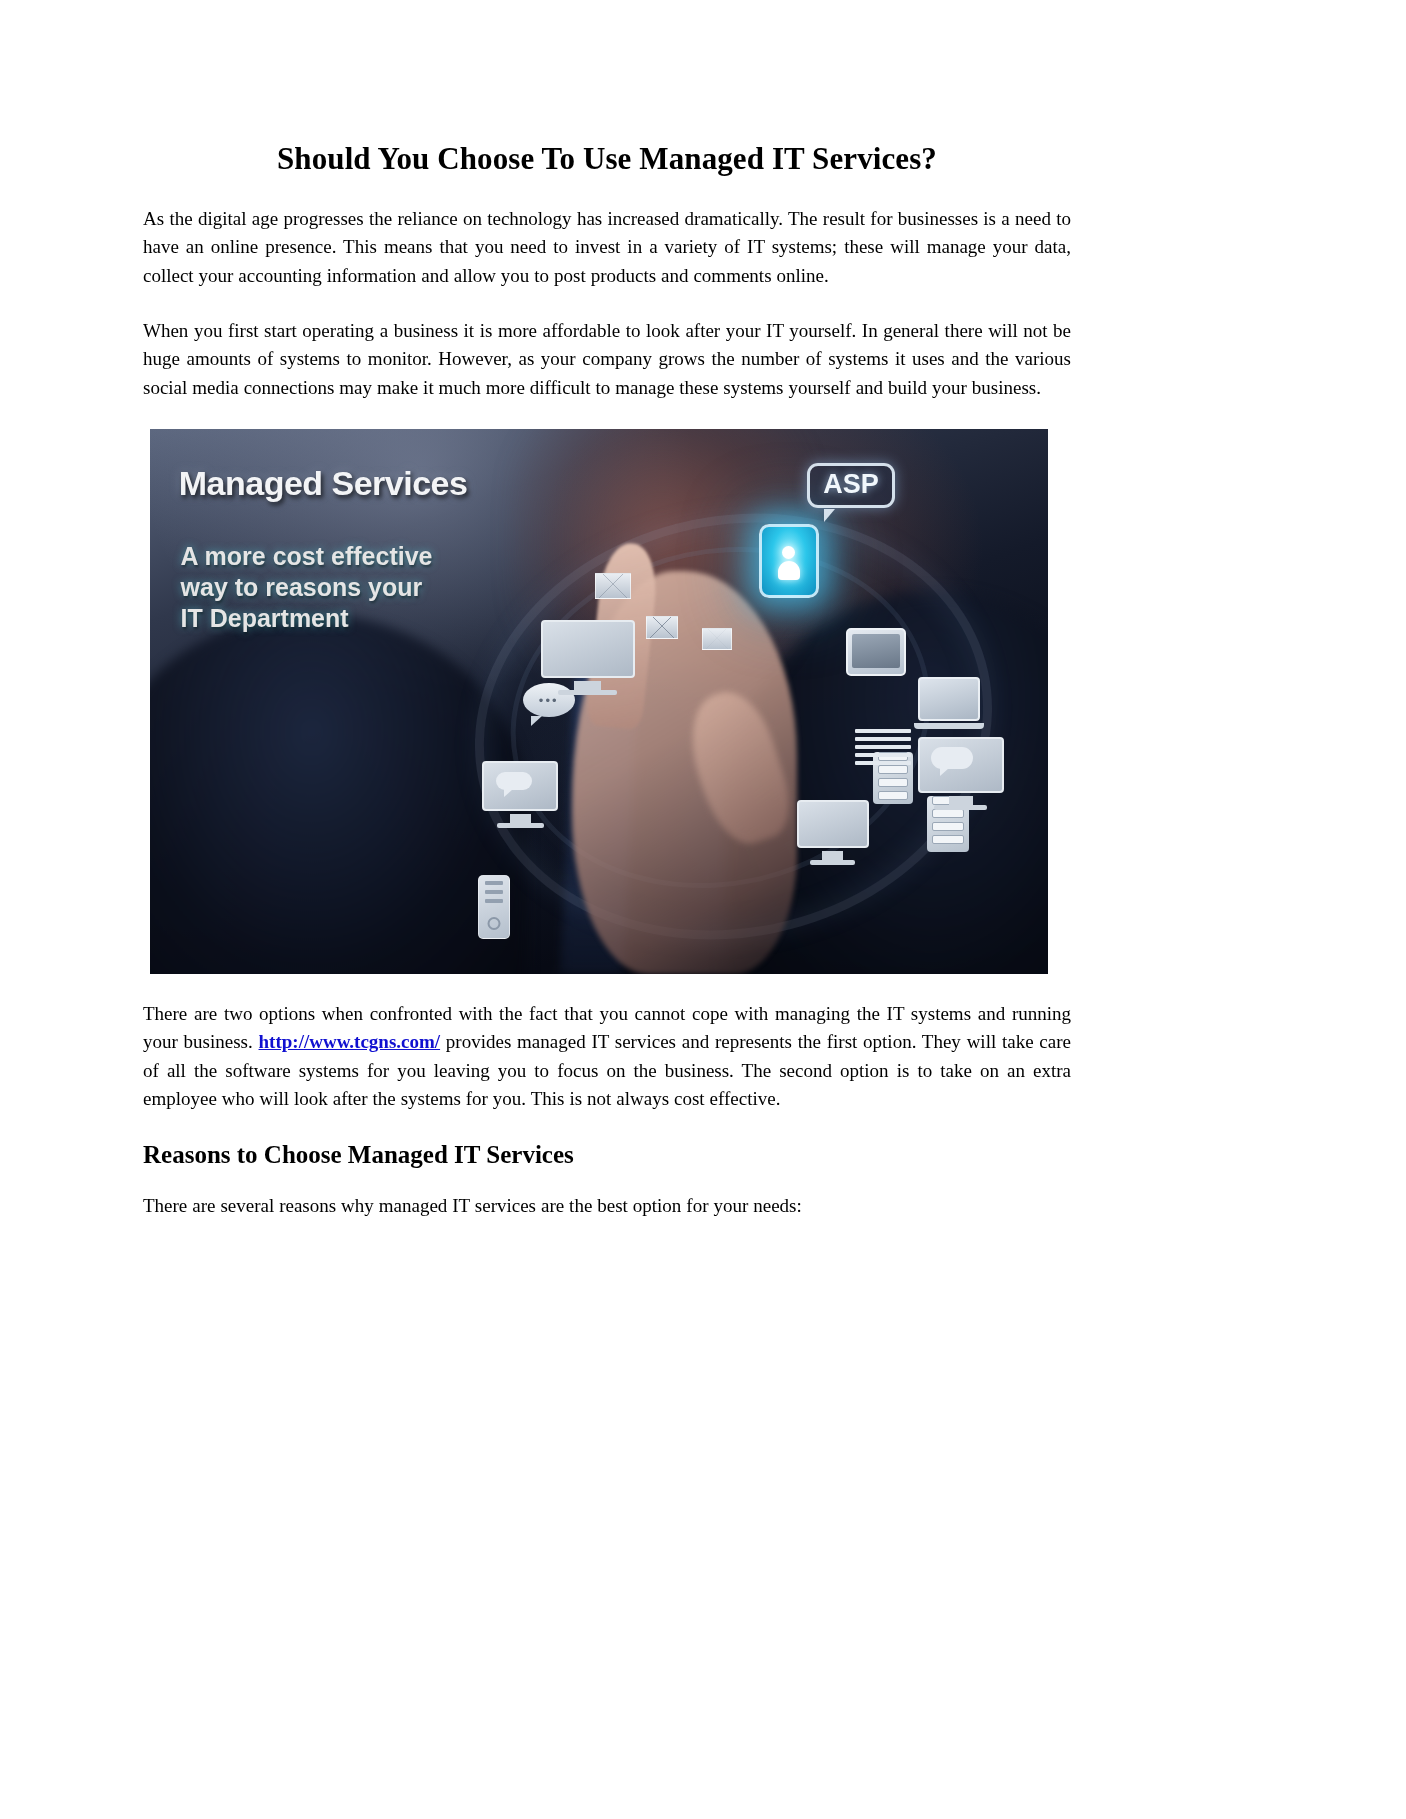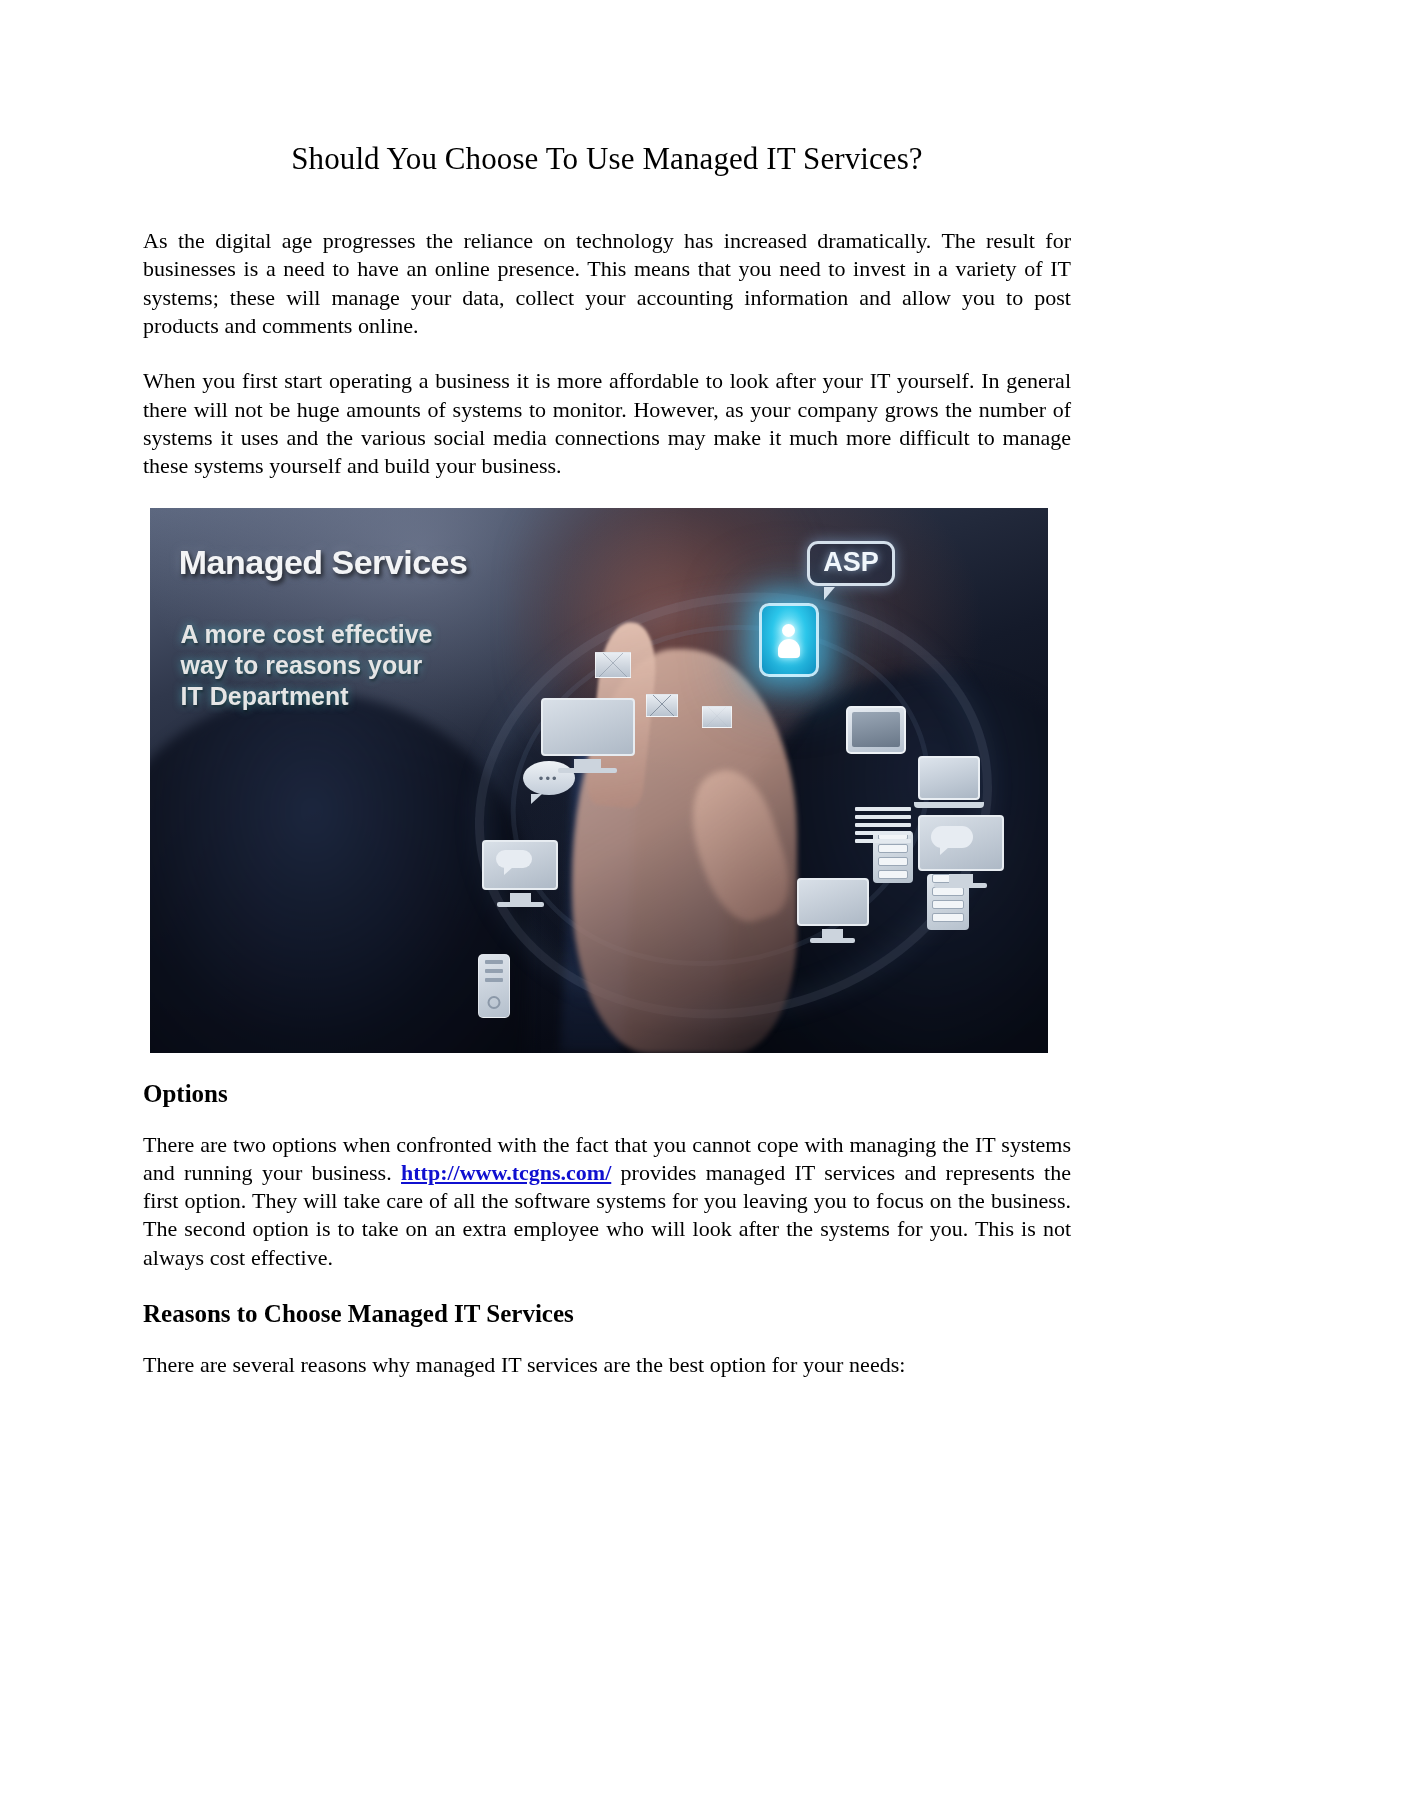--- a/index.html
+++ b/index.html
@@ -23,29 +23,29 @@
     background: #ffffff;
   }
   .content {
     position: absolute;
     left: 143px;
     top: 140px;
     width: 928px;
   }
   .doc-title {
     font-size: 31px;
-    font-weight: normal;
+    font-weight: bold;
     text-align: center;
     letter-spacing: 0.1px;
-    margin: 0 0 50px 0;
+    margin: 0 0 28px 0;
     line-height: 1.2;
     font-family: "Liberation Serif", "DejaVu Serif", serif;
   }
   p.body-para {
-    font-size: 22px;
+    font-size: 19px;
     line-height: 28.3px;
     text-align: justify;
     text-justify: inter-word;
     margin: 0 0 27px 0;
     word-spacing: 0.2px;
   }
   .section-heading {
     font-size: 25px;
     font-weight: bold;
     margin: 0 0 22px 0;
@@ -476,21 +476,20 @@
       </div>
 
     <div class="banner-title">Managed Services</div>
         <div class="banner-sub">
           <div>A more cost effective</div>
           <div>way to reasons your</div>
           <div>IT Department</div>
         </div>
       </div>
 
-    <h2 class="section-heading">Options</h2>
 
     <p class="body-para"><span>There are two options when confronted with the fact that you cannot cope with managing the IT systems and running your business.  </span><a class="link" href="#">http://www.tcgns.com/</a><span> provides managed IT services and represents the first option.  They will take care of all the software systems for you leaving you to focus on the business.  The second option is to take on an extra employee who will look after the systems for you.   This is not always cost effective.</span></p>
 
     <h2 class="section-heading">Reasons to Choose Managed IT Services</h2>
 
     <p class="body-para">There are several reasons why managed IT services are the best option for your needs:</p>
 
   </div>
 </div>
 

